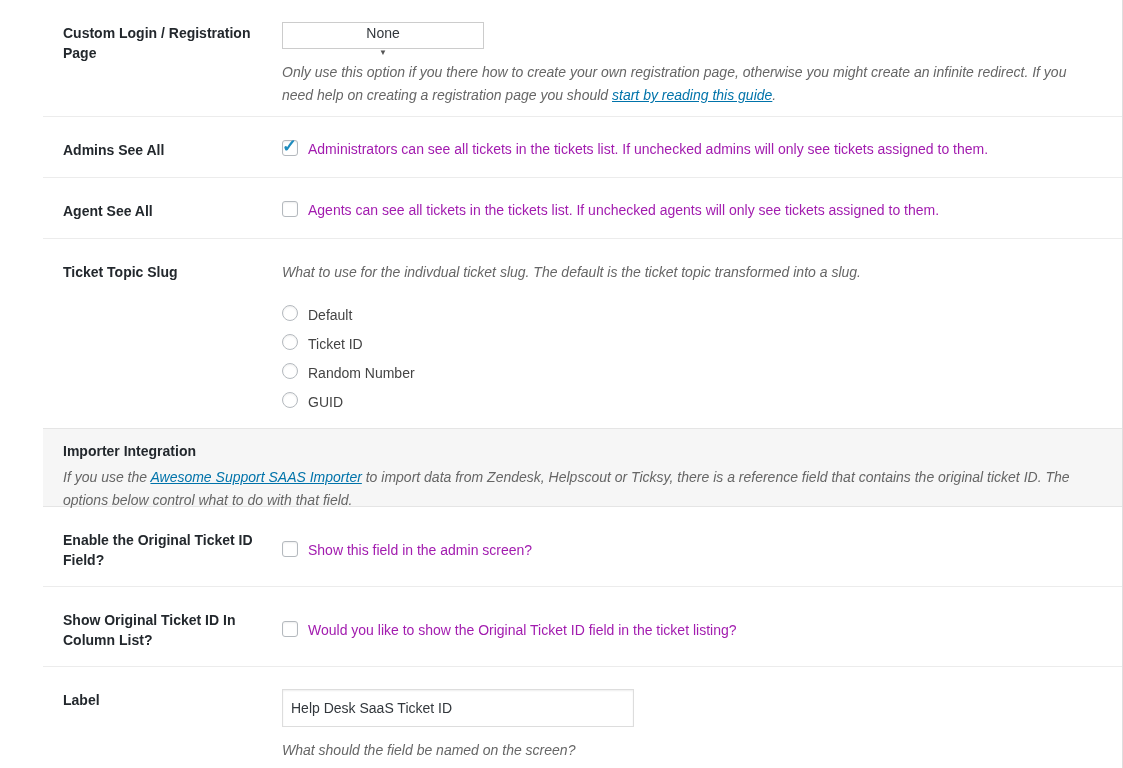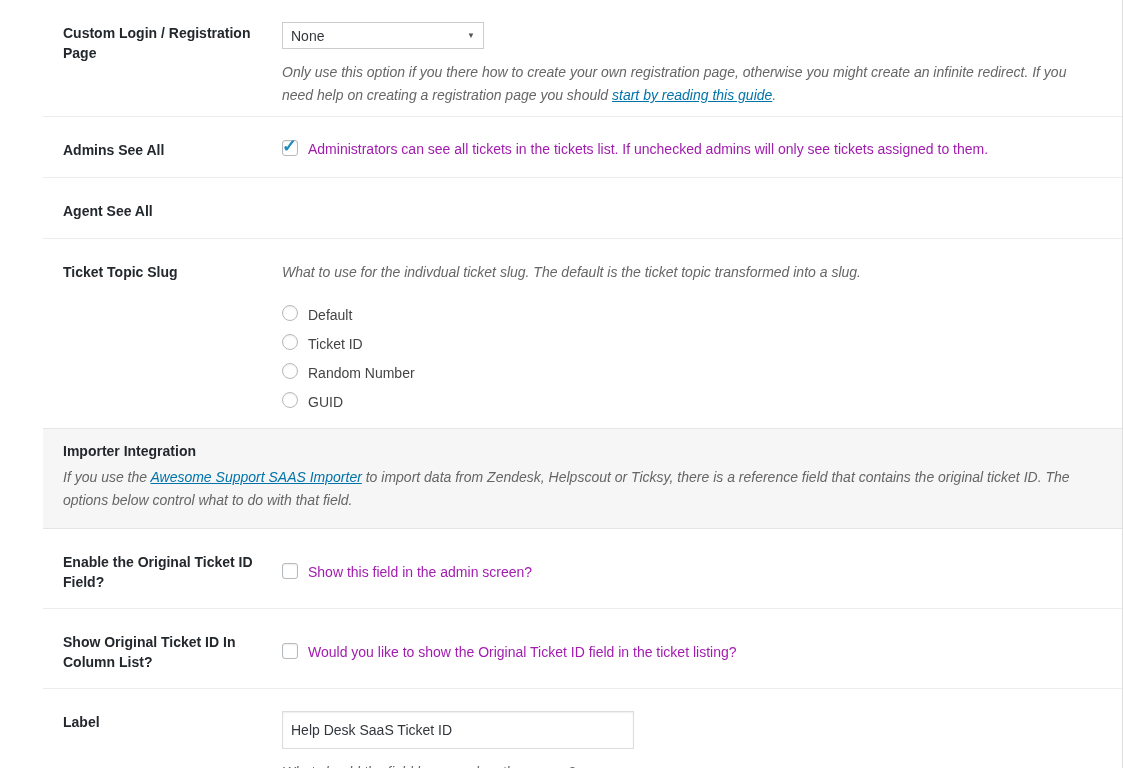--- a/index.html
+++ b/index.html
@@ -44,20 +44,21 @@
     color:#0073aa; text-decoration:underline; cursor:pointer;
   }
 
   
   .select-box {
     width:202px; height:27px;
     border:1px solid #ccc; background:#fff;
     display:flex; align-items:center;
     padding:0 8px; cursor:pointer;
     color:#32373c;
+    flex-direction:column;
   }
   .select-box .select-value { flex:1; }
   .select-box .caret { font-size:8px; color:#555; }
 
   
   .check-row { display:flex; align-items:flex-start; }
   .checkbox {
     width:16px; height:16px; flex:0 0 16px;
     border:1px solid #b4b9be; border-radius:3px;
     background:#fff; margin-right:10px; margin-top:1px;
@@ -77,21 +78,21 @@
   .radio {
     width:16px; height:16px; flex:0 0 16px;
     border:1px solid #b4b9be; border-radius:50%;
     background:#fff; margin-right:10px;
     box-shadow:inset 0 1px 2px rgba(0,0,0,.07);
   }
   .radio-label { color:#444; }
 
   
   .section-band {
-    height:101px; background:#f6f6f6;
+    height:79px; background:#f6f6f6;
     border-top:1px solid #e5e5e5; border-bottom:1px solid #e5e5e5;
     padding:14px 30px 0 20px;
   }
   .section-band h3 { font-size:14px; color:#23282d; font-weight:bold; }
   .section-band .desc { margin-top:7px; }
 
   
   .text-input {
     width:352px; height:38px;
     border:1px solid #ddd; background:#fff;
@@ -123,20 +124,26 @@
         <span class="checkbox">
             <span class="checkmark">✓</span>
           </span>
         <span class="check-label">Administrators can see all tickets in the tickets list. If unchecked admins will only see tickets assigned to them.</span>
       </div>
     </div>
   </div>
 
   <div class="row row-agents">
     <div class="label-col">Agent See All</div>
+    <div class="field-col">
+      <div class="check-row">
+        <span class="checkbox"></span>
+        <span class="check-label">Agents can see all tickets in the tickets list. If unchecked agents will only see tickets assigned to them.</span>
+      </div>
+    </div>
   </div>
 
   <div class="row row-slug no-border">
     <div class="label-col">Ticket Topic Slug</div>
     <div class="field-col">
       <div class="desc desc-inline">What to use for the indivdual ticket slug. The default is the ticket topic transformed into a slug.</div>
       <div class="radio-list">
         <div class="radio-row">
           <span class="radio"></span>
           <span class="radio-label">Default</span>

